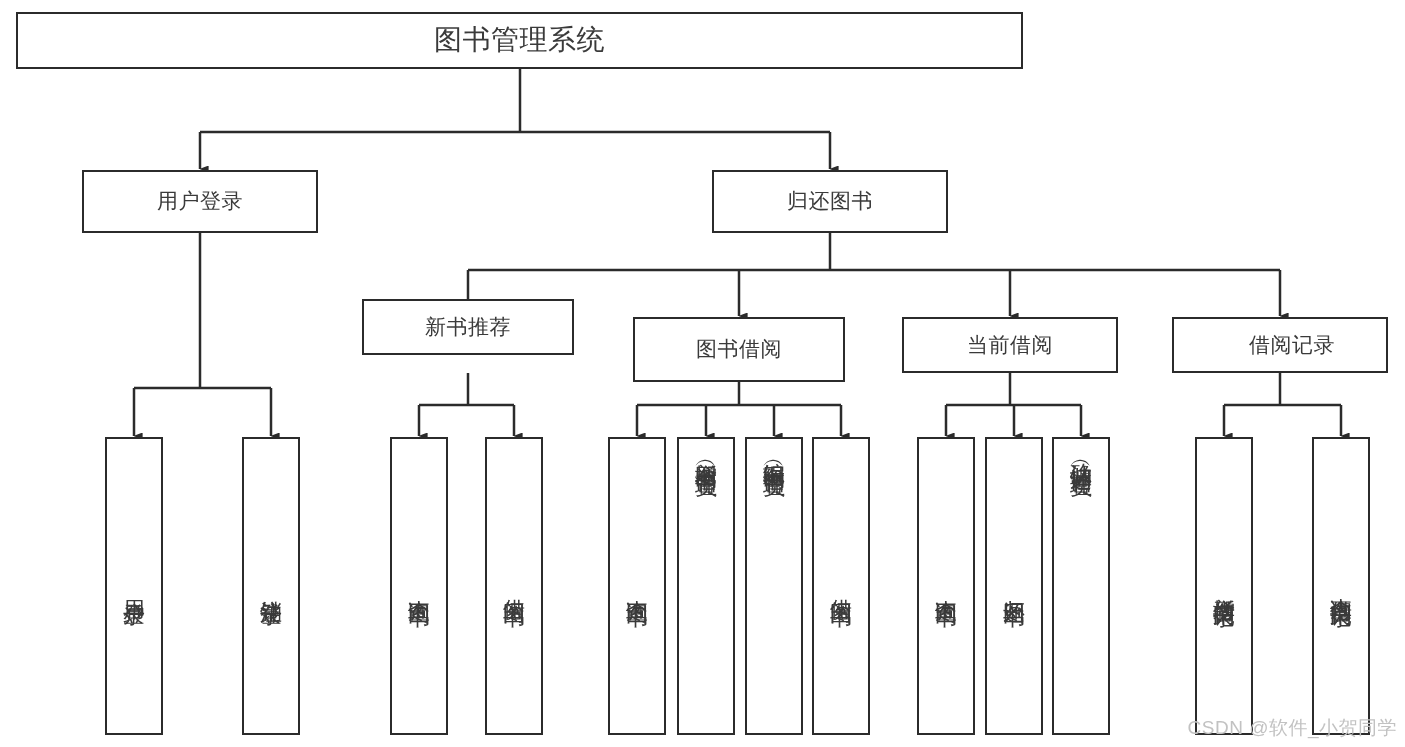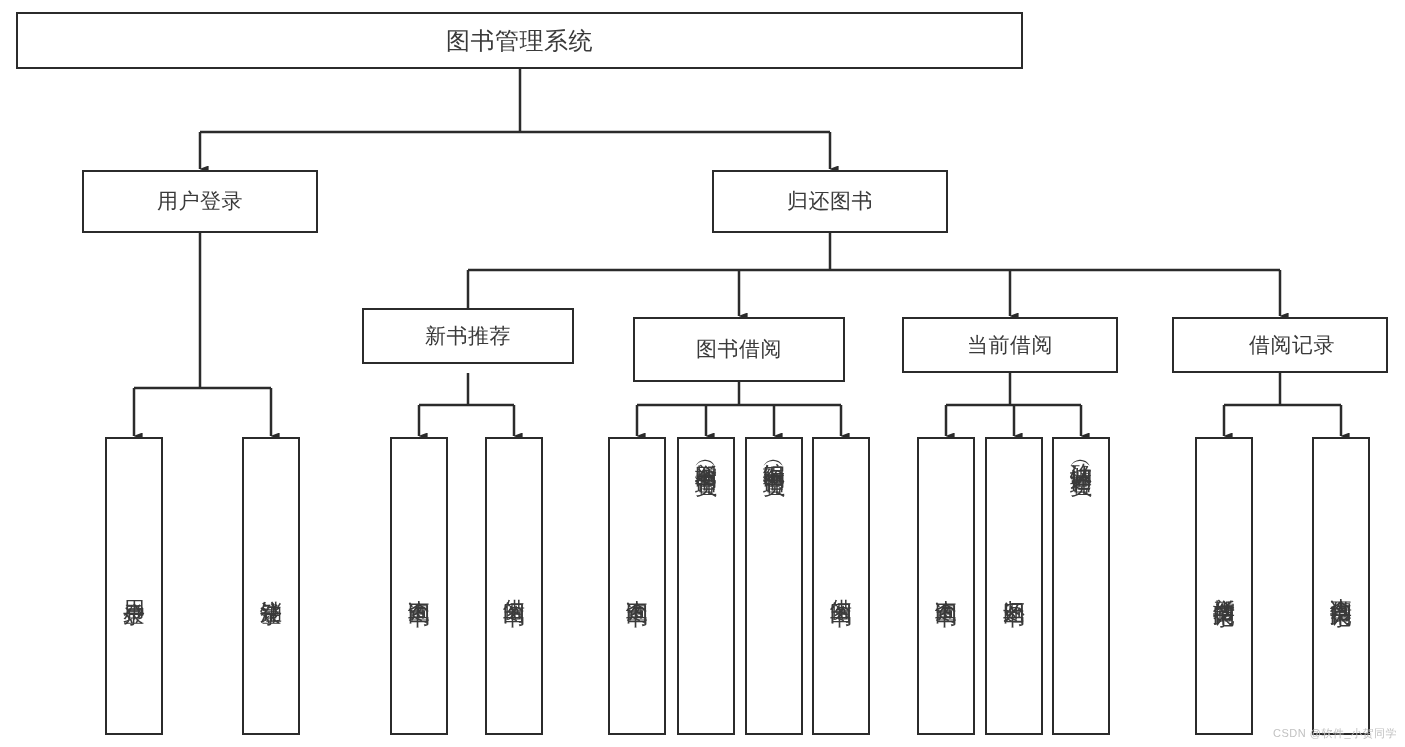--- a/index.html
+++ b/index.html
@@ -41,21 +41,21 @@
     color: #3a3a3a;
     line-height: 1.15;
     white-space: nowrap;
     text-align: center;
   }
   .node.horiz .node-label {
     font-size: 21px;
     letter-spacing: 0.5px;
   }
   .node.root .node-label {
-    font-size: 24px;
+    font-size: 28px;
     letter-spacing: 0.5px;
   }
   .node.leaf {
     align-items: flex-start;
     padding-top: 6px;
   }
   .node.leaf .node-label {
     writing-mode: vertical-rl;
     text-orientation: upright;
     font-size: 22px;
@@ -65,21 +65,21 @@
     max-height: 100%;
   }
   .node.leaf.centered {
     align-items: center;
     padding-top: 0;
   }
   #watermark {
     position: absolute;
     right: 8px;
     bottom: 6px;
-    font-size: 11px;
+    font-size: 19px;
     color: #c2c2c2;
     letter-spacing: 0.5px;
     z-index: 5;
     white-space: nowrap;
     font-family: "Liberation Sans", "DejaVu Sans", sans-serif;
   }
 </style>
 </head>
 <body>
 
@@ -131,21 +131,21 @@
   <div id="nodes">
       <div class="node horiz root" style="left: 16px; top: 12px; width: 1007px; height: 57px;">
         <span class="node-label">图书管理系统</span>
       </div>
       <div class="node horiz" style="left: 82px; top: 170px; width: 236px; height: 63px;">
         <span class="node-label">用户登录</span>
       </div>
       <div class="node horiz" style="left: 712px; top: 170px; width: 236px; height: 63px;">
         <span class="node-label">归还图书</span>
       </div>
-      <div class="node horiz" style="left: 362px; top: 308px; width: 212px; height: 56px;">
+      <div class="node horiz" style="left: 362px; top: 299px; width: 212px; height: 56px;">
         <span class="node-label">新书推荐</span>
       </div>
       <div class="node horiz" style="left: 633px; top: 317px; width: 212px; height: 65px;">
         <span class="node-label">图书借阅</span>
       </div>
       <div class="node horiz" style="left: 902px; top: 317px; width: 216px; height: 56px;">
         <span class="node-label">当前借阅</span>
       </div>
       <div class="node horiz" style="left: 1172px; top: 317px; width: 216px; height: 56px; padding-left: 24px;">
         <span class="node-label">借阅记录</span>

